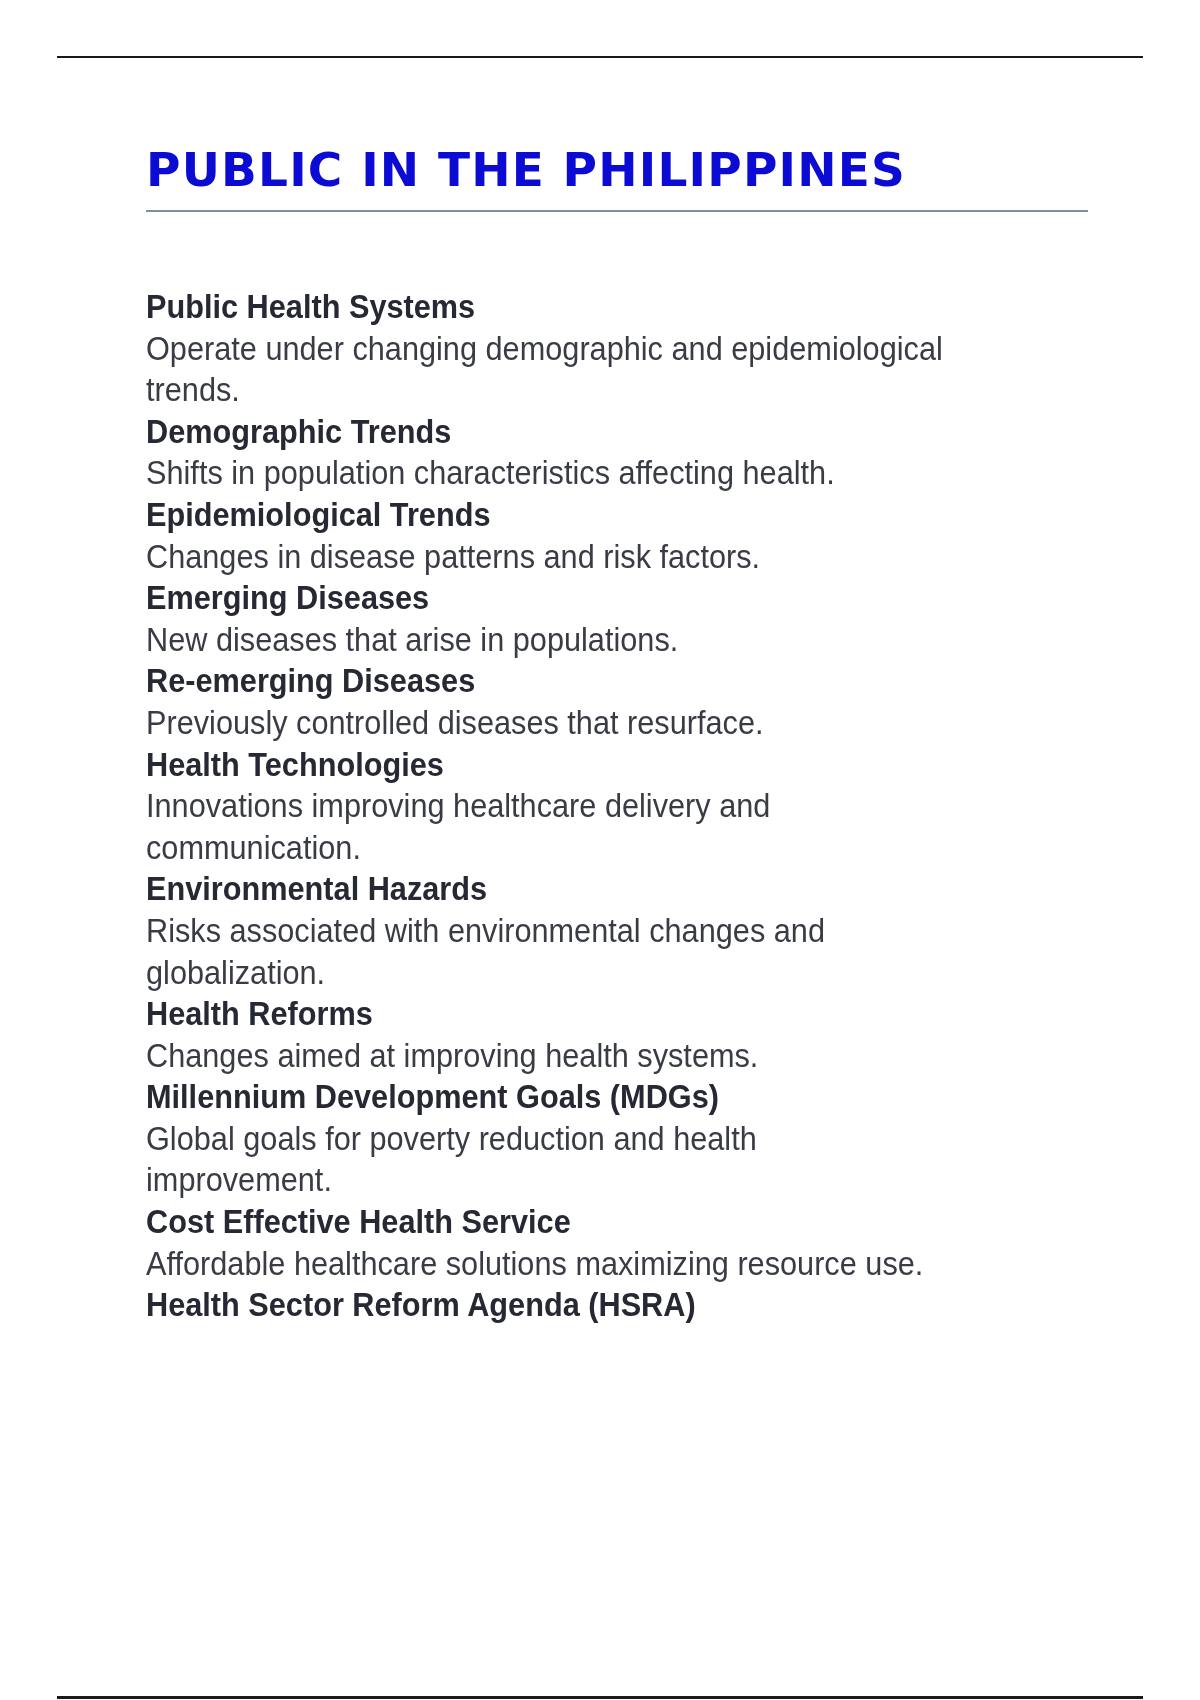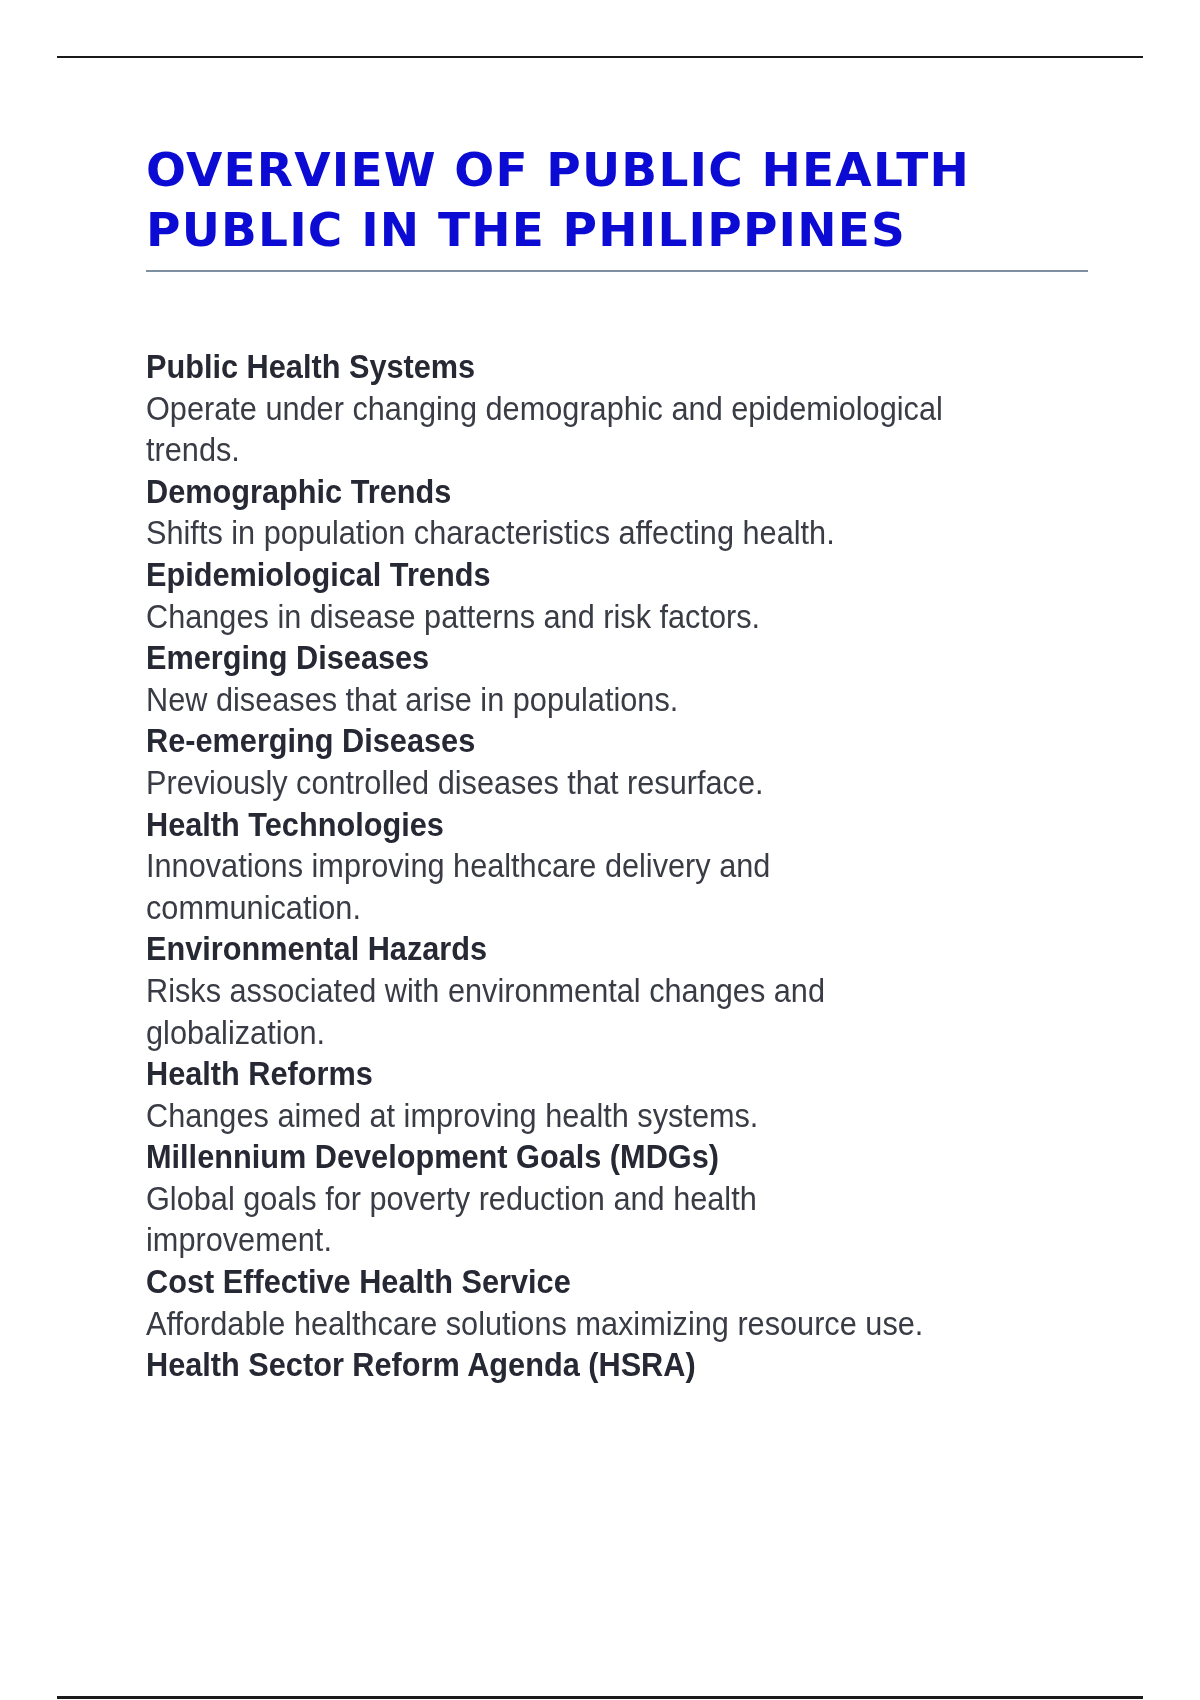--- a/index.html
+++ b/index.html
@@ -32,21 +32,20 @@
     .def { color: #3a3c45; }
     .def span { display: block; white-space: nowrap; }
   </style>
 </head>
 <body>
 
 <div class="rule-top"></div>
 
 <div class="page">
   <h1 class="title">
-    <span>OVERVIEW OF PUBLIC HEALTH</span>
     <span>PUBLIC IN THE PHILIPPINES</span>
   </h1>
   <div class="title-rule"></div>
 
   <div class="terms">
     <div>
       <div class="term">Public Health Systems</div>
       <div class="def">
         <span>Operate under changing demographic and epidemiological</span>
         <span>trends.</span>

